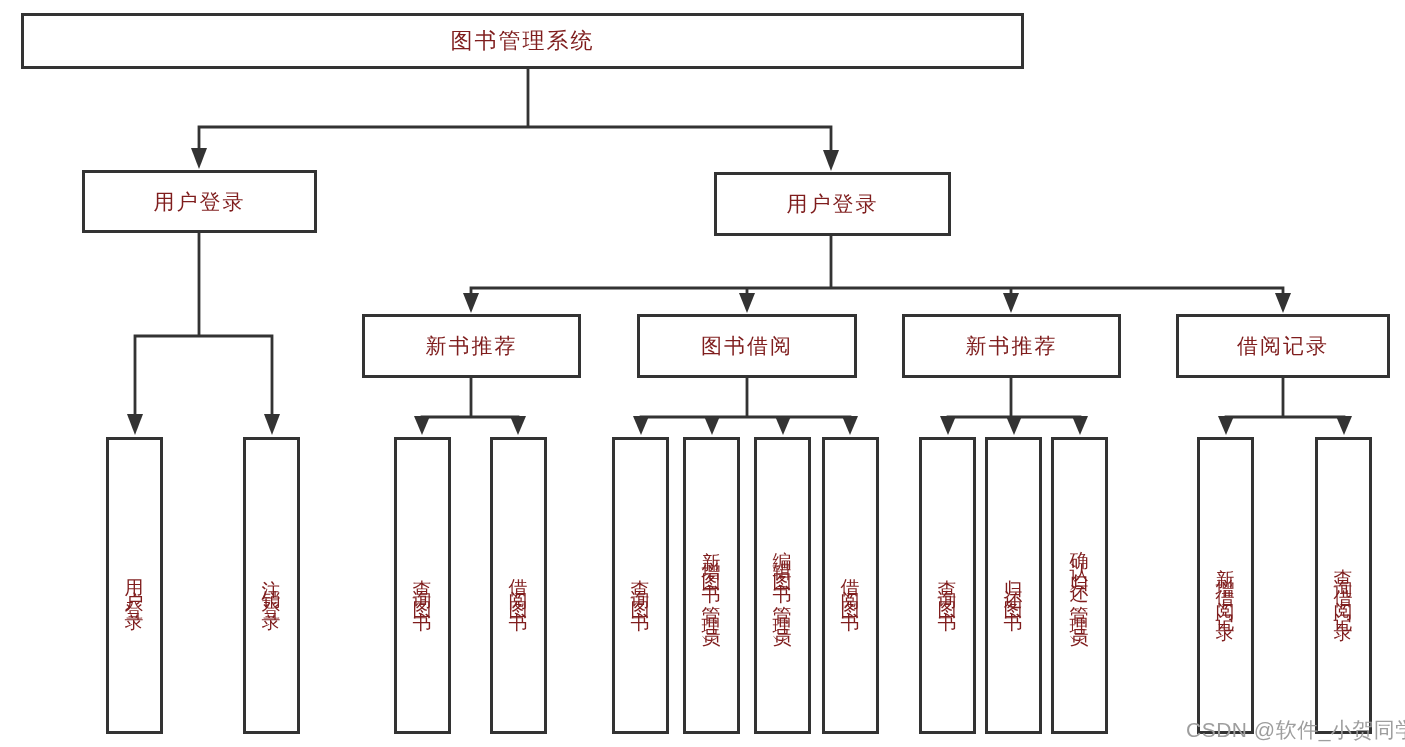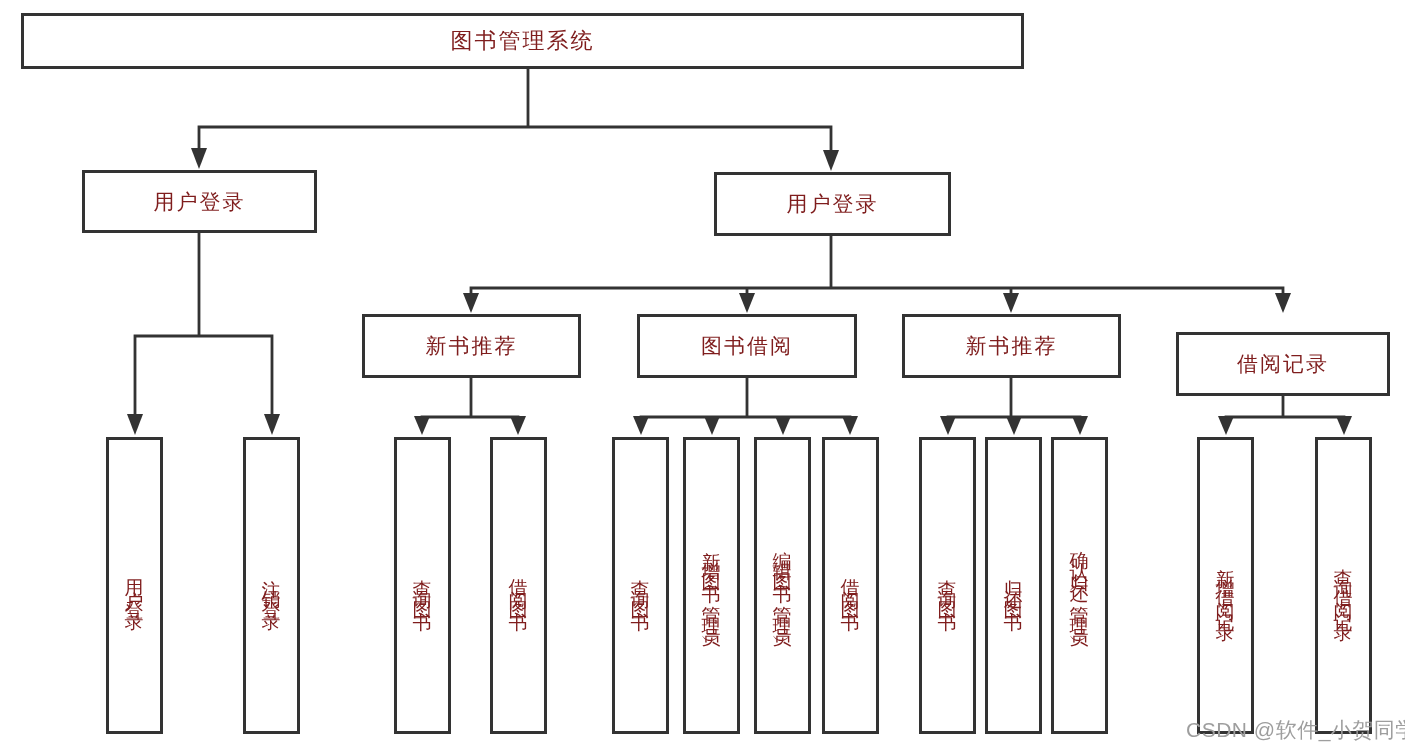--- a/index.html
+++ b/index.html
@@ -37,21 +37,21 @@
     letter-spacing: 11px;
     line-height: 1;
   }
   
   .n-root { left: 21px;  top: 13px;  width: 1003px; height: 56px; }
   .n-l2a  { left: 82px;  top: 170px; width: 235px;  height: 63px; }
   .n-l2b  { left: 714px; top: 172px; width: 237px;  height: 64px; }
   .n-l3a  { left: 362px; top: 314px; width: 219px;  height: 64px; }
   .n-l3b  { left: 637px; top: 314px; width: 220px;  height: 64px; }
   .n-l3c  { left: 902px; top: 314px; width: 219px;  height: 64px; }
-  .n-l3d  { left: 1176px;top: 332px; width: 214px;  height: 64px; }
+  .n-l3d  { left: 1176px;top: 314px; width: 214px;  height: 64px; }
   .leaf   { top: 437px; width: 57px; height: 297px; }
   .n-g1a { left: 106px; }  .n-g1b { left: 243px; }
   .n-g2a { left: 394px; }  .n-g2b { left: 490px; }
   .n-g3a { left: 612px; }  .n-g3b { left: 683px; }
   .n-g3c { left: 754px; }  .n-g3d { left: 822px; }
   .n-g4a { left: 919px; }  .n-g4b { left: 985px; }
   .n-g4c { left: 1051px; }
   .n-g5a { left: 1197px; } .n-g5b { left: 1315px; }
   .watermark {
     position: absolute;

